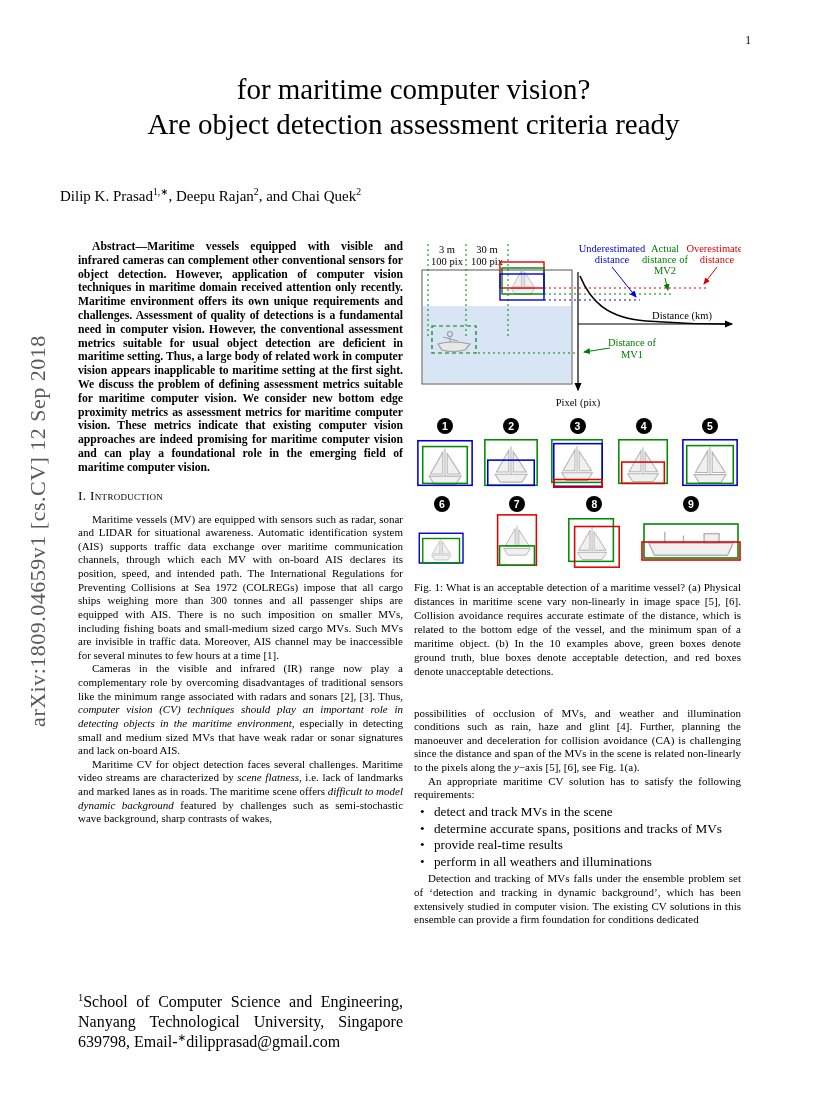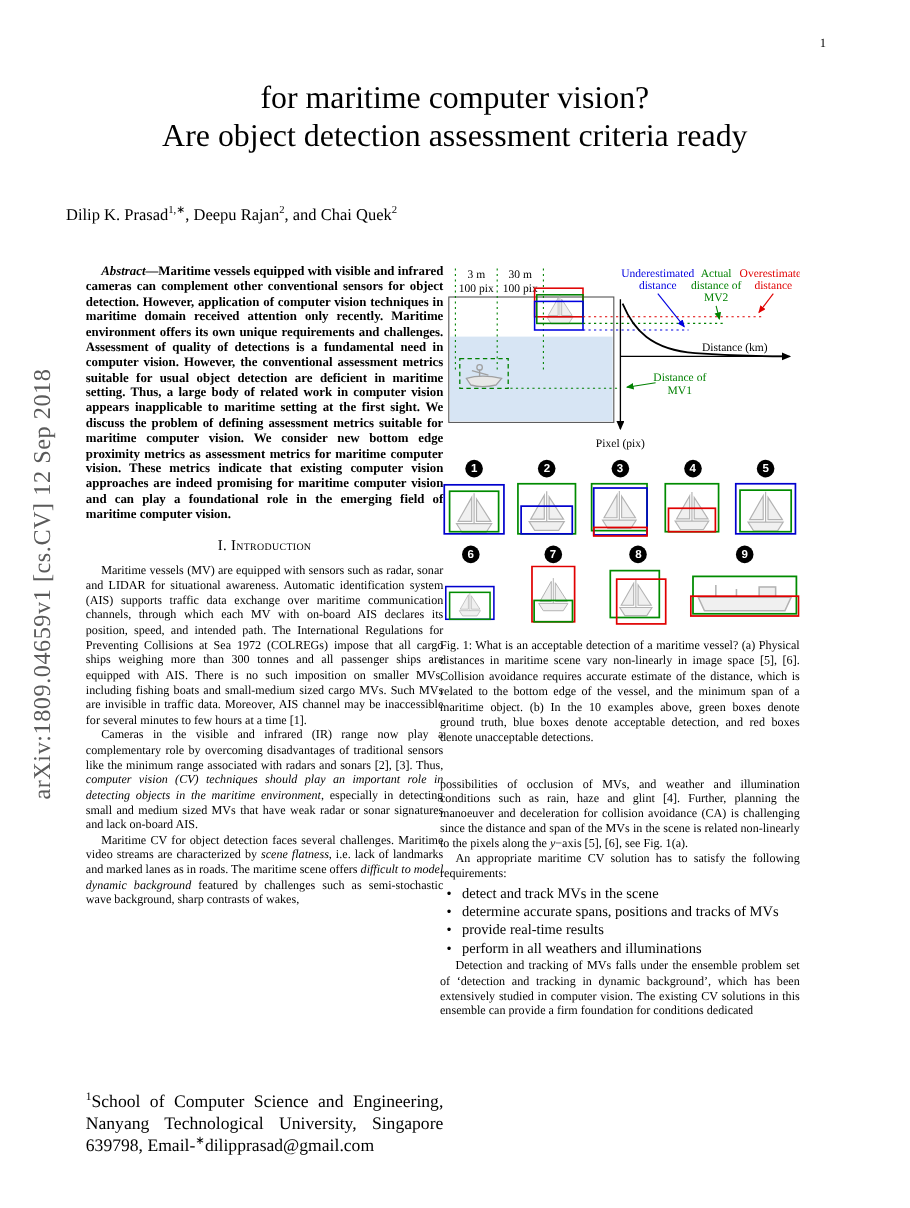--- a/index.html
+++ b/index.html
@@ -7,25 +7,25 @@
   .pageno{position:absolute;top:34px;right:76px;font-size:11.5px;}
   .arxiv-stamp{position:absolute;left:-262px;top:518px;width:600px;text-align:center;
     transform:rotate(-90deg);font-size:22px;color:#5a5a5a;letter-spacing:.5px;
     font-family:"Liberation Serif",serif;white-space:nowrap;}
   .title{position:absolute;top:72px;left:60px;width:707px;text-align:center;
     font-size:29px;line-height:1.22;font-weight:400;}
   .authors{position:absolute;top:172px;left:60px;width:707px;font-size:15px;margin-top:16px;}
   sup{font-size:65%;vertical-align:super;line-height:0;}
   .col{position:absolute;top:240px;}
   .col-left{left:78px;width:325px;height:812px;}
-  .col-right{left:400px;width:327px;}
+  .col-right{left:414px;width:327px;}
   .abstract{font-size:11.7px;font-weight:bold;line-height:1.18;text-align:justify;margin:0;}
-  .abstract .lead{font-style:italic;}
+  .abstract .lead{}
   .abstract-indent{text-indent:14px;}
-  .sec-head{text-align:center;font-size:13.4px;margin:13px 0 9px 0;font-variant:small-caps;letter-spacing:.3px;}
+  .sec-head{font-size:13.4px;margin:13px 0 9px 0;font-variant:small-caps;letter-spacing:.3px;}
   p.body{font-size:11px;line-height:1.24;text-align:justify;margin:0;text-indent:14px;}
   p.body.noindent{text-indent:0;}
   .em{font-style:italic;}
   .footnote{position:absolute;bottom:0;left:0;width:325px;font-size:16px;line-height:1.25;text-align:justify;font-family:Liberation Serif, serif;}
   .caption{font-size:11px;line-height:1.28;text-align:justify;margin:10px 0 0 0;}
   .bullets{margin:2px 0 2px 6px;}
   .bullet-row{display:flex;font-size:13.2px;line-height:1.26;}
   .bullet-glyph{width:14px;flex:0 0 14px;}
   .fig-diagram{display:block;margin:0 0 6px 0;}
   .fig-row{display:flex;justify-content:space-between;align-items:flex-end;}

